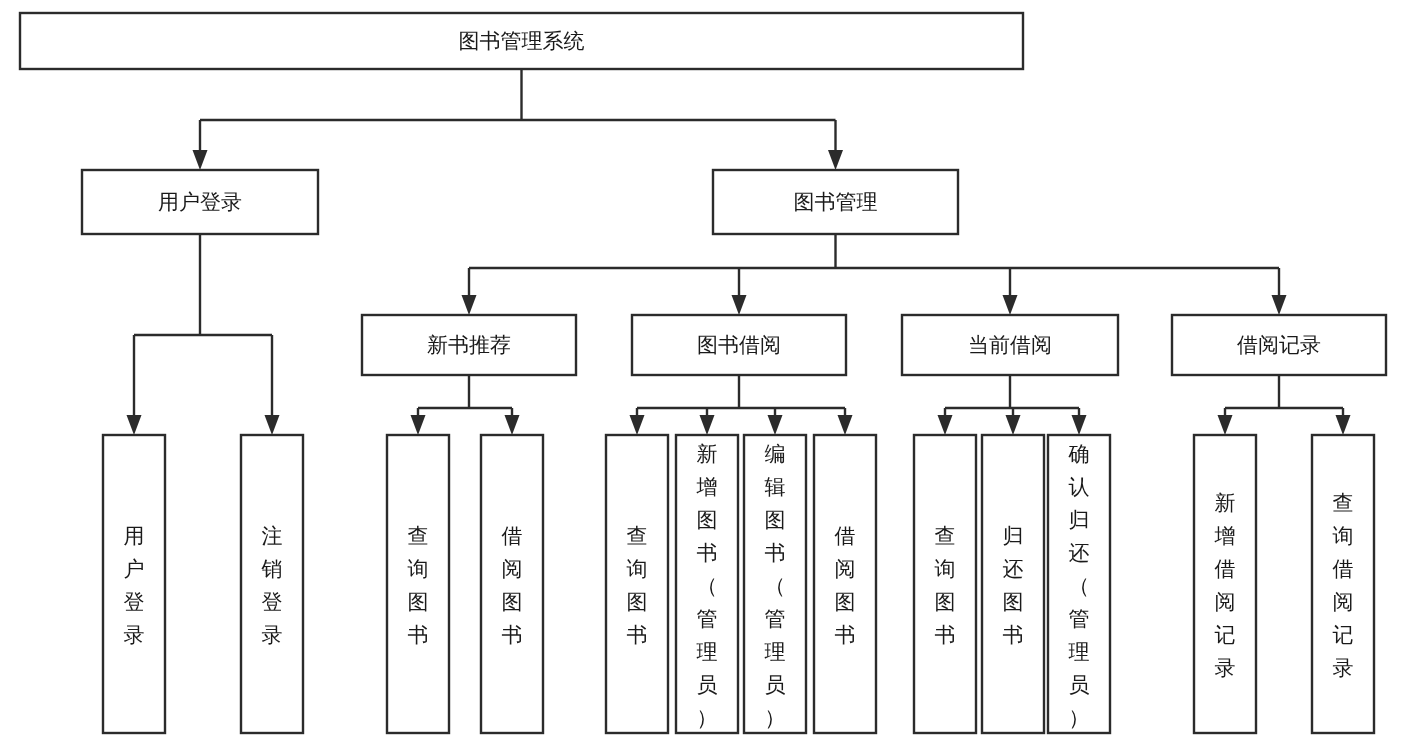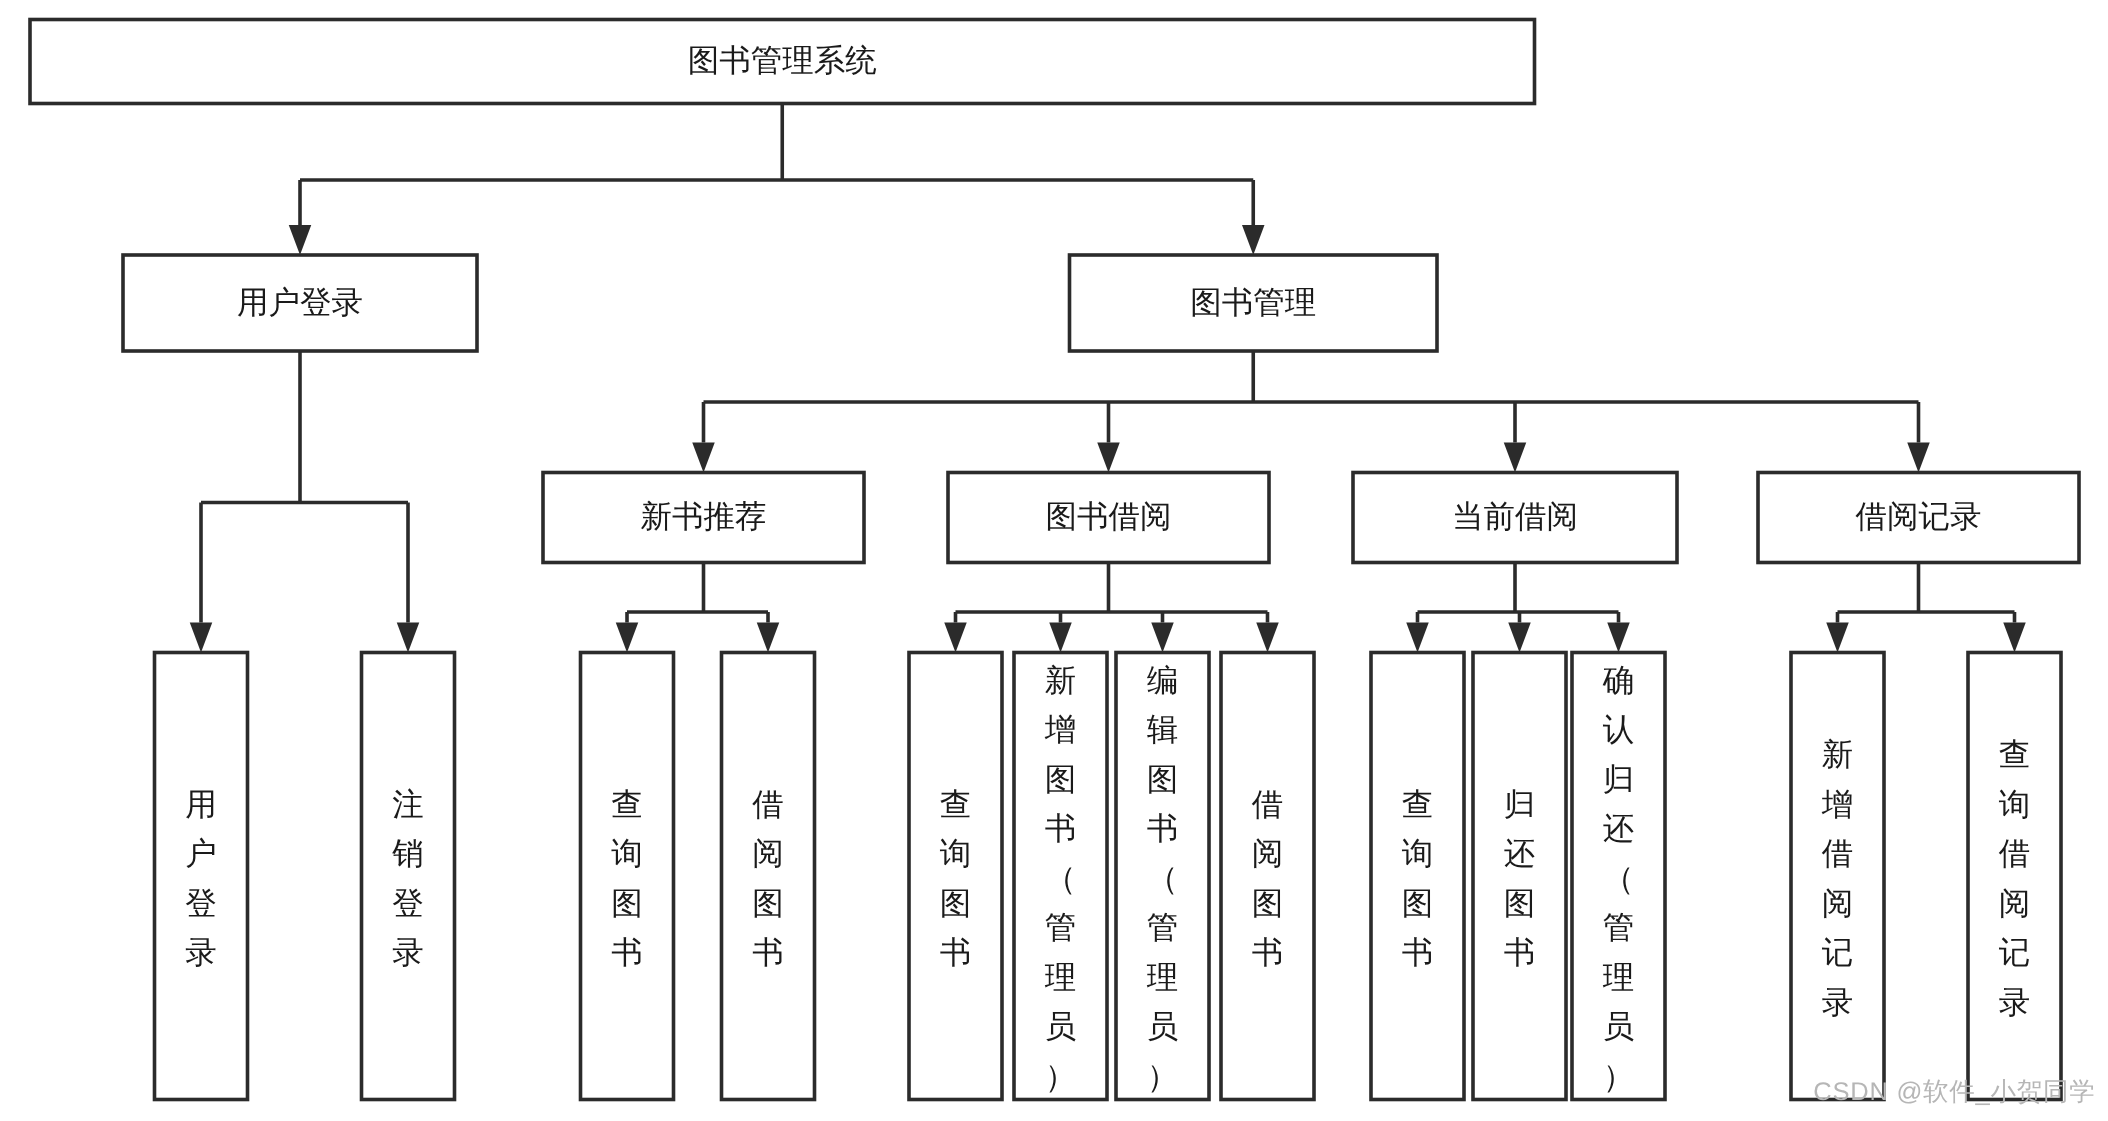--- a/index.html
+++ b/index.html
@@ -202,14 +202,13 @@
         <g>
           <rect x="1194" y="435" width="62" height="298" class="node-box"></rect>
           <text x="1225" y="510" class="node-label-v"><tspan x="1225" dy="0">新</tspan><tspan x="1225" dy="33">增</tspan><tspan x="1225" dy="33">借</tspan><tspan x="1225" dy="33">阅</tspan><tspan x="1225" dy="33">记</tspan><tspan x="1225" dy="33">录</tspan></text>
         </g>
         <g>
           <rect x="1312" y="435" width="62" height="298" class="node-box"></rect>
           <text x="1343" y="510" class="node-label-v"><tspan x="1343" dy="0">查</tspan><tspan x="1343" dy="33">询</tspan><tspan x="1343" dy="33">借</tspan><tspan x="1343" dy="33">阅</tspan><tspan x="1343" dy="33">记</tspan><tspan x="1343" dy="33">录</tspan></text>
         </g>
       </g>
   </svg>
-  <div class="watermark">CSDN @软件_小贺同学</div>
 </div>
 
 </body></html>

